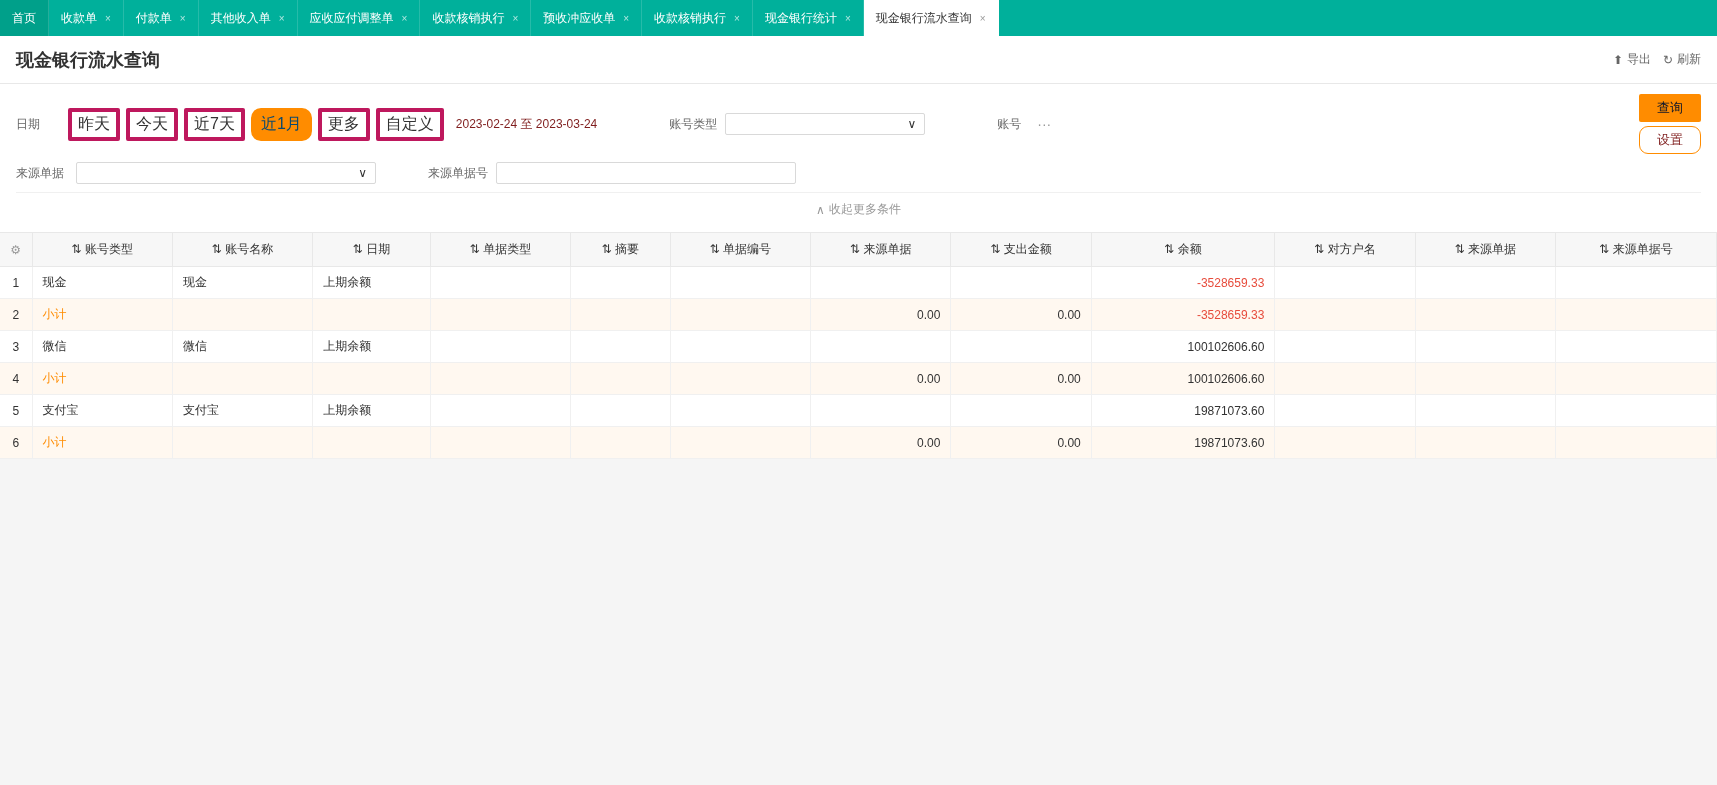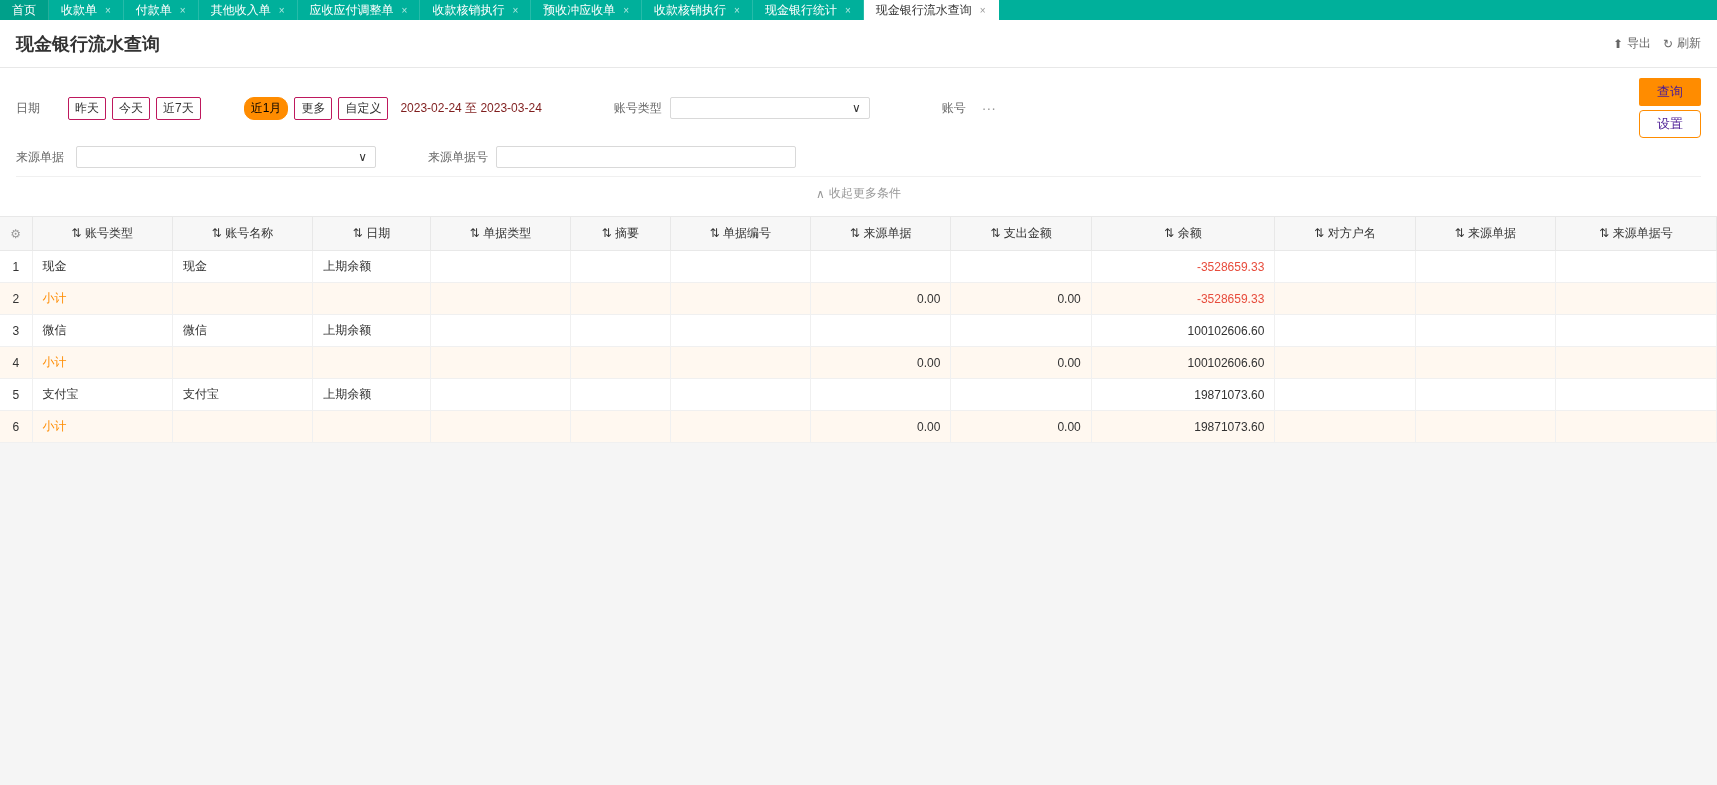--- a/index.html
+++ b/index.html
@@ -3,21 +3,21 @@
   <meta charset="utf-8">
   <style>
     * { box-sizing: border-box; margin: 0; padding: 0; }
     body { font-family: "Microsoft YaHei", "PingFang SC", Arial, sans-serif; font-size: 12px; background: #f5f5f5; color: #333; }
 
     
     .top-nav {
       background: #00b09b;
       display: flex;
       align-items: center;
-      height: 20px;
+      height: 36px;
       padding: 0 0;
       overflow: hidden;
     }
     .nav-tab {
       display: flex;
       align-items: center;
       padding: 0 12px;
       height: 36px;
       color: #fff;
       font-size: 12px;
@@ -89,33 +89,32 @@
       white-space: nowrap;
       min-width: 40px;
     }
     .filter-date-buttons {
       display: flex;
       align-items: center;
       gap: 6px;
     }
     .date-btn {
       padding: 2px 6px;
-      border: 1px solid #be185d;
+      border: 4px solid #be185d;
       border-radius: 2px;
       cursor: pointer;
-      font-size: 12px;
+      font-size: 16px;
       background: #fff;
       color: #333;
     }
     .date-btn.active {
       background: #ff8c00;
       border-color: #ff8c00;
-      color: #000000;
+      color: #0c4a6e;
       border-radius: 10px;
-      margin-left: 37px;
     }
     .date-range {
       color: #7f1d1d;
       font-size: 12px;
     }
     .filter-select {
       display: flex;
       align-items: center;
       border: 1px solid #d9d9d9;
       border-radius: 2px;
@@ -134,32 +133,32 @@
       color: #333;
       font-size: 12px;
     }
     .filter-dots {
       color: #999;
       cursor: pointer;
       font-size: 14px;
     }
     .query-btn {
       background: #ff8c00;
-      color: #4c1d95;
+      color: #0f172a;
       border: none;
       border-radius: 2px;
       padding: 5px 18px;
       cursor: pointer;
       font-size: 13px;
     }
     .settings-btn {
       background: #fff;
-      color: #4c1d95;
+      color: #7f1d1d;
       border: 1px solid #ff8c00;
-      border-radius: 4px;
+      border-radius: 9px;
       padding: 4px 16px;
       cursor: pointer;
       font-size: 13px;
     }
     .collapse-btn {
       display: flex;
       align-items: center;
       justify-content: center;
       gap: 4px;
       color: #999;

